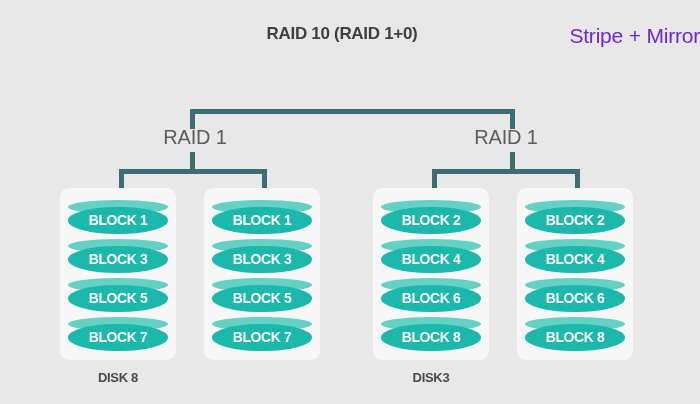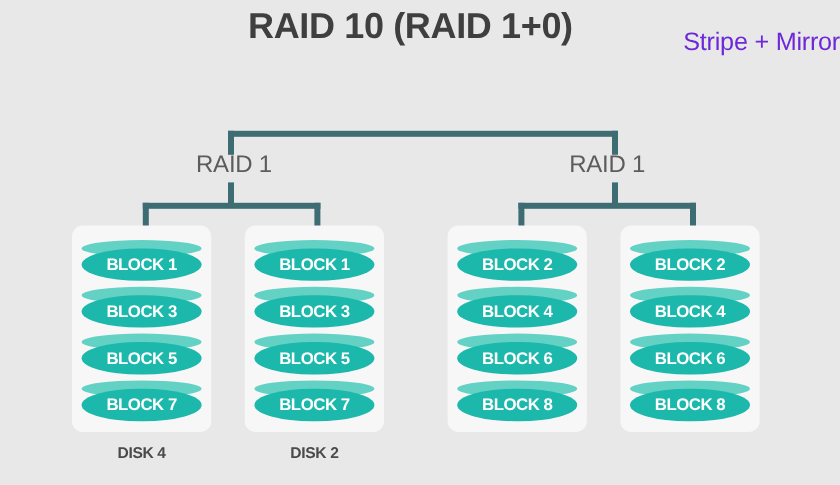--- a/index.html
+++ b/index.html
@@ -21,24 +21,24 @@
     left: 0; top: 0;
     width: 700px;
     height: 404px;
     background: #e8e8e8;
   }
 
   
   .title {
     position: absolute;
     left: 0;
-    top: 6px;
+    top: 24px;
     width: 684px;
     text-align: center;
-    font-size: 30px;
+    font-size: 17px;
     font-weight: bold;
     letter-spacing: -0.3px;
     color: #3f3f3f;
     white-space: nowrap;
   }
   .subtitle {
     position: absolute;
     left: 0;
     top: 24px;
     width: 700px;
@@ -316,16 +316,16 @@
         <div class="cyl-label">BLOCK 6</div>
       </div>
       <div class="cyl">
         <div class="cyl-top"></div>
         <div class="cyl-body"></div>
         <div class="cyl-label">BLOCK 8</div>
       </div>
     </div>
   </div>
 
-  <div class="disk-caption" id="cap-0">DISK 4</div>
-  <div class="disk-caption" id="cap-1">DISK 2</div>
+  <div class="disk-caption" id="cap-0">DISK 8</div>
+  <div class="disk-caption" id="cap-2">DISK3</div>
 
 </div>
 
 </body></html>

